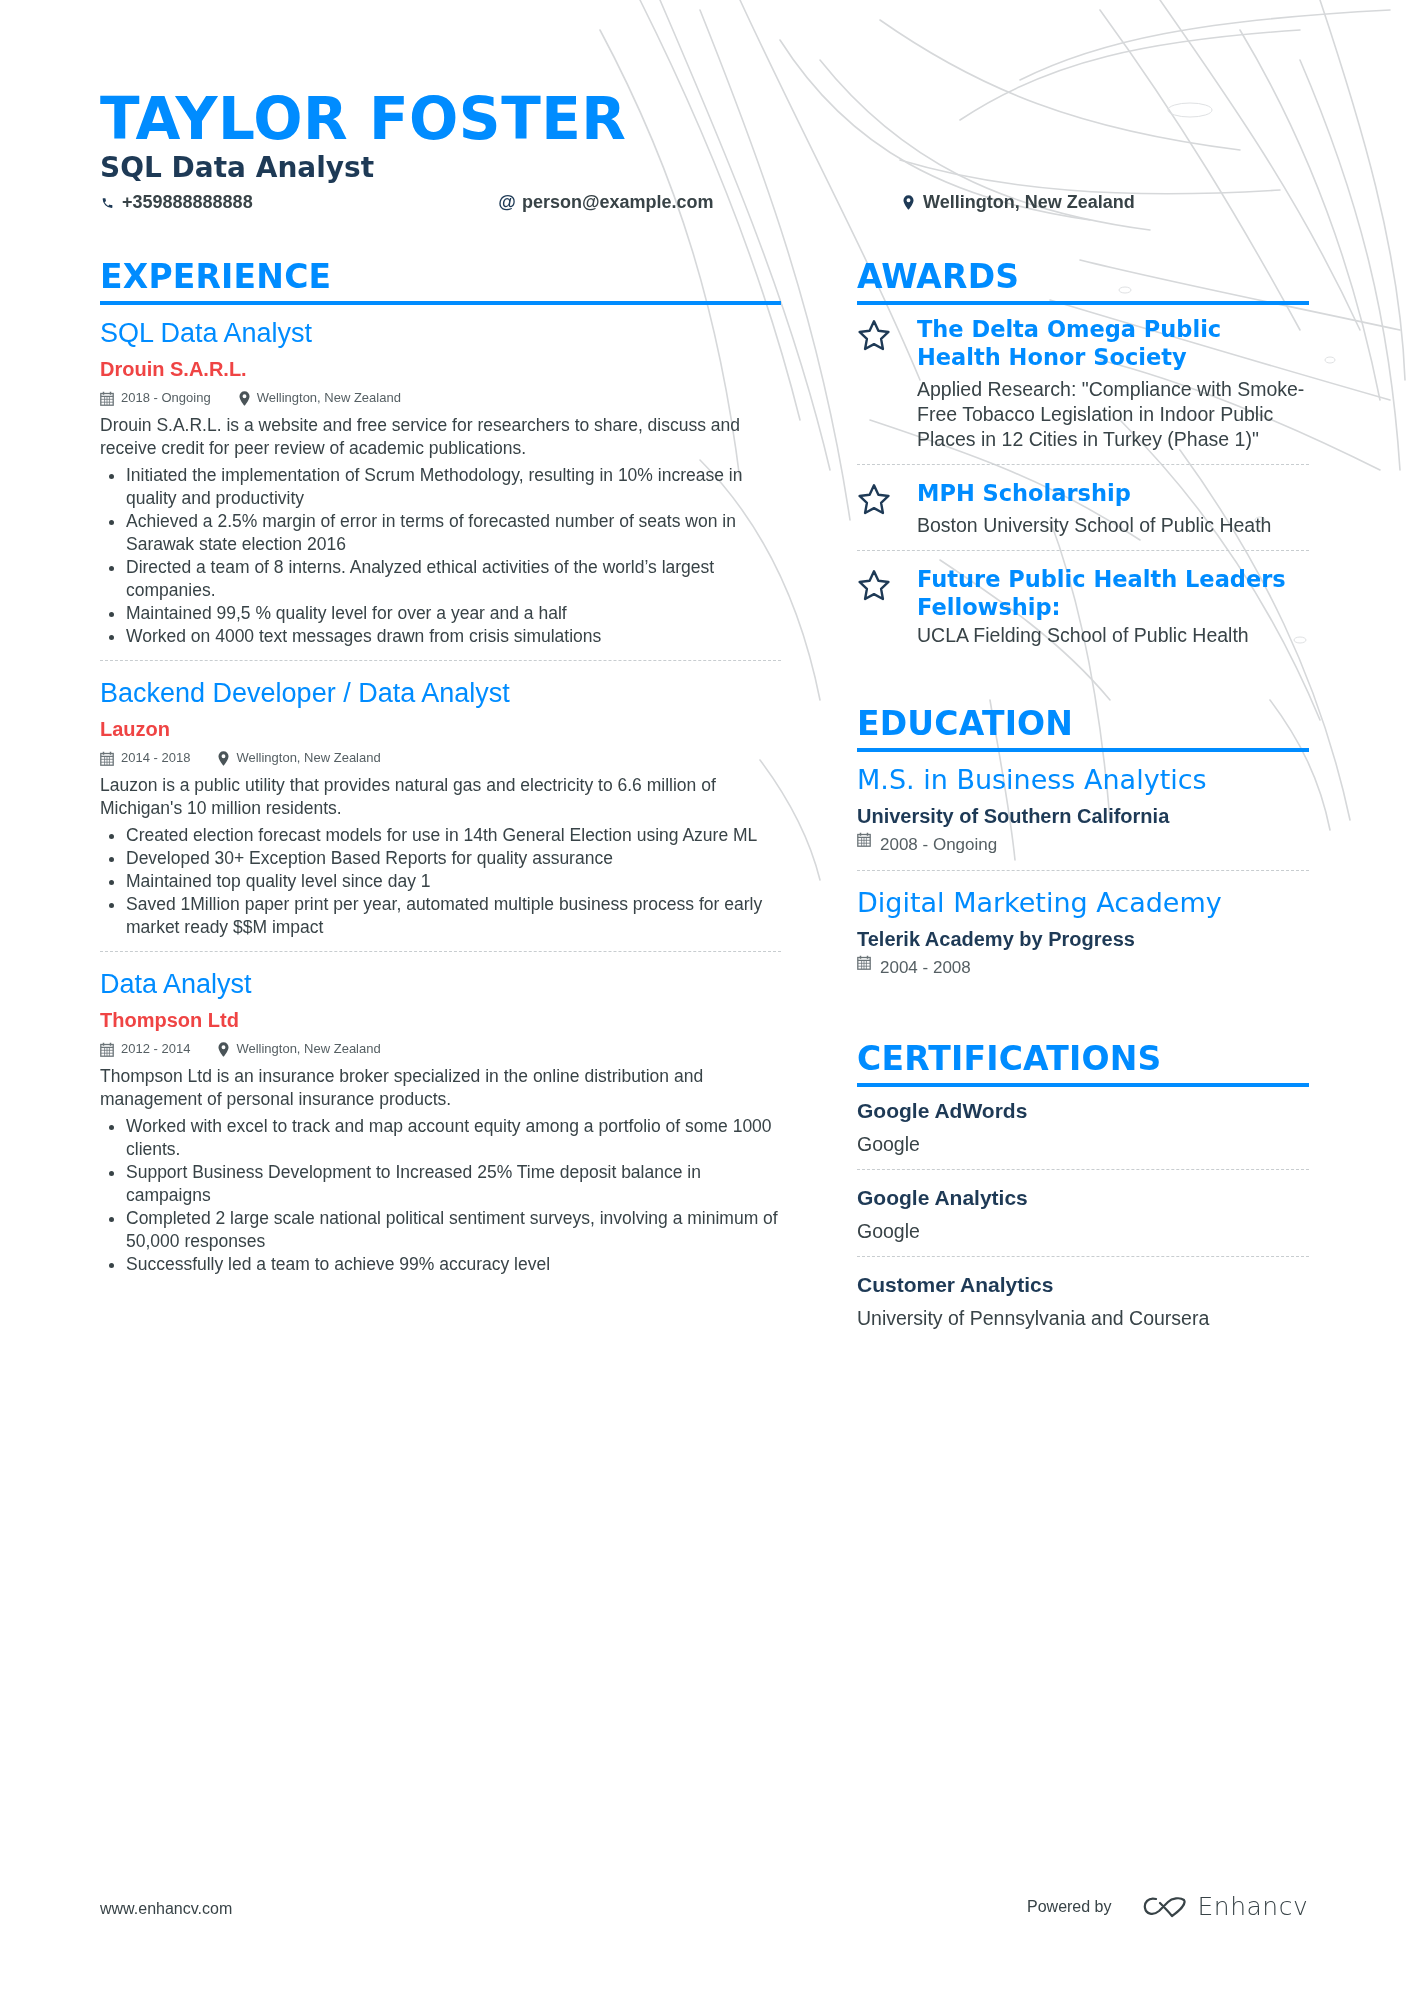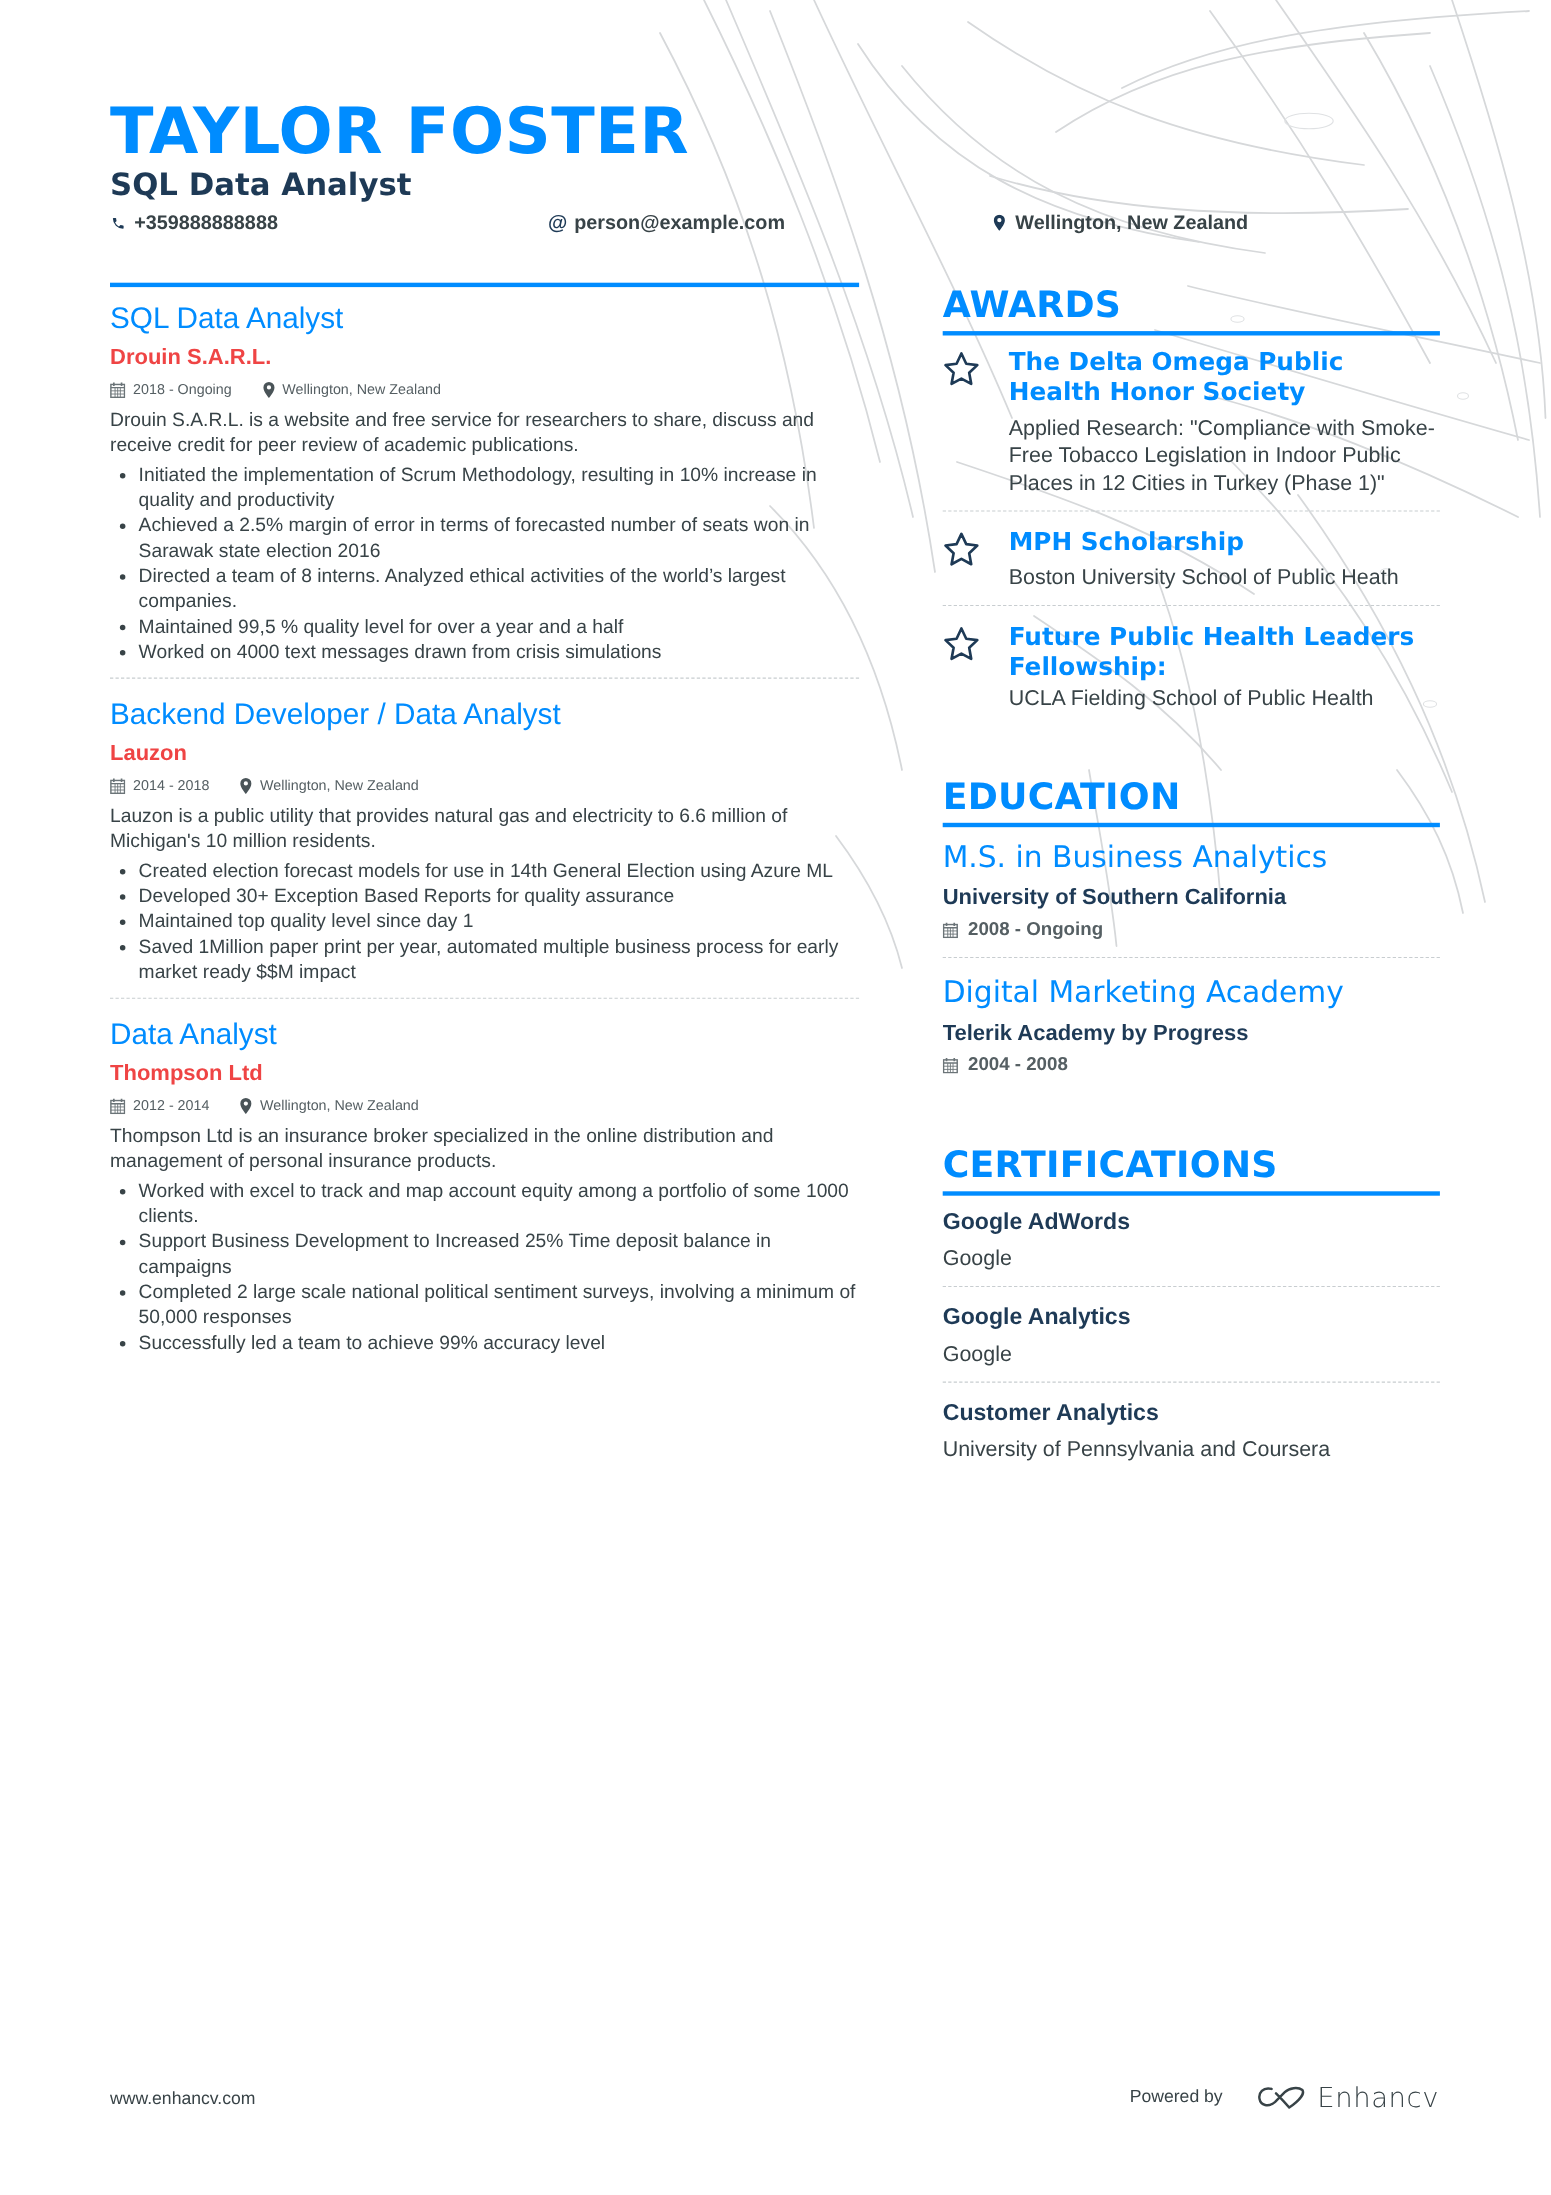--- a/index.html
+++ b/index.html
@@ -34,21 +34,21 @@
   .dash { border-top: 1.5px dashed #c8cdd0; margin: 12px 0 14px 0; }
 
   .award { display: flex; align-items: flex-start; }
   .award .star { width: 40px; flex: 0 0 40px; padding-top: 4px; }
   .award .body { flex: 1; padding-left: 20px; }
   .award-title { font-size: 22.5px; font-weight: 700; color: #008cff; line-height: 28px; font-family: "DejaVu Sans", sans-serif; }
   .award-desc { font-size: 19.5px; color: #384347; line-height: 25px; margin-top: 6px; }
 
   .edu-deg { font-size: 27px; color: #008cff; line-height: 36px; font-family: "DejaVu Sans", sans-serif; font-weight: 400; }
   .edu-school { font-size: 20px; font-weight: 700; color: #1e3a56; line-height: 28px; margin-top: 4px; }
-  .edu-date { display: flex; align-items: center; gap: 9px; font-size: 17px; color: #555f63; line-height: 26px; margin-top: 2px; font-weight: bold; }
+  .edu-date { display: flex; align-items: flex-start; gap: 9px; font-size: 17px; color: #555f63; line-height: 26px; margin-top: 2px; }
 
   .cert-name { font-size: 21px; font-weight: 700; color: #1e3a56; line-height: 28px; }
   .cert-issuer { font-size: 19.5px; color: #384347; line-height: 26px; margin-top: 6px; }
 
   .footer-left { position: absolute; left: 100px; top: 1900px; font-size: 16px; color: #384347; }
   .footer-right { position: absolute; left: 1027px; top: 1892px; display: flex; align-items: center; gap: 30px; font-size: 16px; color: #384347; }
   .brand { display: flex; align-items: center; gap: 10px; font-size: 25px; color: #384347; letter-spacing: 0.5px; font-family: "DejaVu Sans", sans-serif; font-weight: 300; justify-content: space-between; }
 </style>
 </head>
 <body>
@@ -115,20 +115,21 @@
       <span class="ic">
         <svg width="11" height="15" viewBox="0 0 12 16">
             <path fill="#1e3a56" d="M6 0a5.5 5.5 0 0 0-5.5 5.5C.5 9.6 6 16 6 16s5.5-6.4 5.5-10.5A5.5 5.5 0 0 0 6 0zm0 7.6a2.1 2.1 0 1 1 0-4.2 2.1 2.1 0 0 1 0 4.2z"></path>
           </svg>
       </span>
       <span>Wellington, New Zealand</span>
     </div>
   </div>
 
   <div class="col-left">
+    <div class="sec-title">EXPERIENCE</div>
     <div class="sec-rule"></div>
 
     <div>
       <div class="role">SQL Data Analyst</div>
       <div class="company">Drouin S.A.R.L.</div>
       <div class="meta">
         <span class="m">
           <svg width="14" height="15" viewBox="0 0 14 15">
               <rect x="0.8" y="2.5" width="12.4" height="11.7" fill="none" stroke="#6b7478" stroke-width="1.3"></rect>
               <path d="M0.8 5.4h12.4" stroke="#6b7478" stroke-width="1.3"></path>

